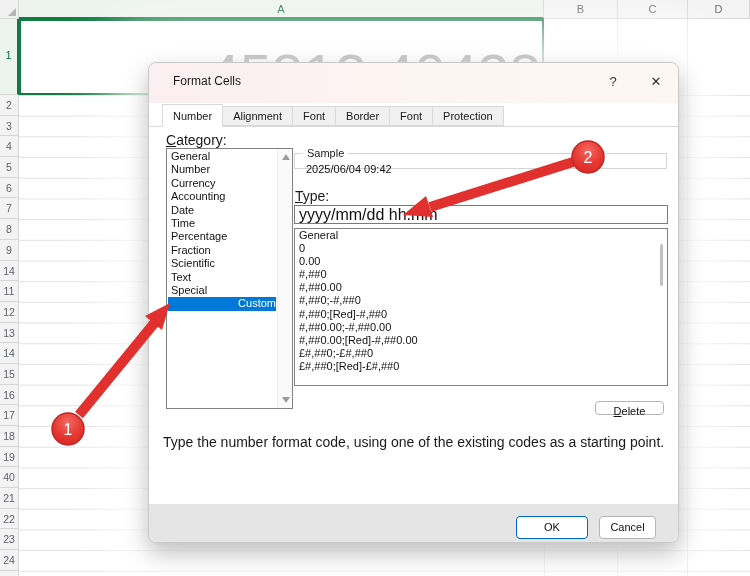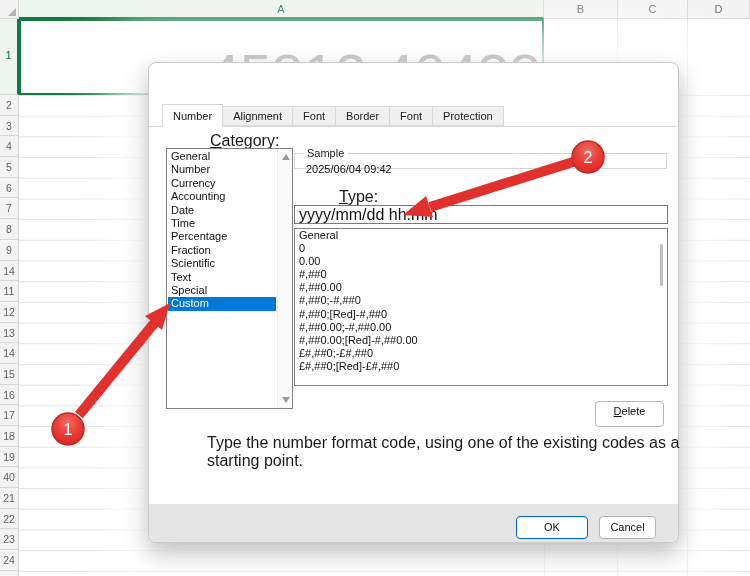--- a/index.html
+++ b/index.html
@@ -52,28 +52,28 @@
   #btn-help { left:451px; } #btn-close { left:494px; }
 
   #tabstrip { position:absolute; left:0; right:0; top:41px; height:23px;
     padding-left:13px; display:flex; align-items:flex-end;
     border-bottom:1px solid #d9d9d9; }
   .tab { height:20px; line-height:19px; padding:0 10px; font-size:11px; color:#1a1a1a;
     background:#f0f0f0; border:1px solid #d9d9d9; margin-right:-1px; }
   .tab.selected { background:#fff; height:23px; line-height:22px; margin-bottom:-1px;
     border-bottom:1px solid #fff; z-index:2; }
 
-  .lbl { position:absolute; font-size:16px; color:#1a1a1a;margin-left:44px; }
+  .lbl { position:absolute; font-size:14px; color:#1a1a1a; }
   .accel::first-letter { text-decoration:underline; }
   #cat-label { left:17px; top:69px; }
   #cat-list { position:absolute; left:17px; top:85px; width:127px; height:261px;
     background:#fff; border:1px solid #818181; }
   #cat-items { position:absolute; left:1px; top:1px; right:16px; bottom:1px; overflow:hidden; }
   .cat-item { height:13.4px; line-height:13.4px; font-size:11px; padding-left:3px; color:#111; }
-  .cat-item.selected { background:#0078d7; color:#fff; }
+  .cat-item.selected { background:#0078d7; color:#fff;text-align:right; }
   #cat-scroll { position:absolute; right:0; top:0; width:15px; height:100%;
     background:#fafafa; border-left:1px solid #ececec; }
   .scroll-arr { position:absolute; left:4px; width:0; height:0; }
   .scroll-arr.up { top:5px; border-left:4px solid transparent; border-right:4px solid transparent;
     border-bottom:6px solid #9a9a9a; }
   .scroll-arr.down { bottom:5px; border-left:4px solid transparent; border-right:4px solid transparent;
     border-top:6px solid #9a9a9a; }
 
   #sample-box { position:absolute; left:145px; top:90px; width:373px; height:16px;
     border:1px solid #d5d5d5; }
@@ -87,21 +87,21 @@
     padding-left:4px; color:#111; }
   #type-list { position:absolute; left:145px; top:165px; width:374px; height:158px;
     background:#fff; border:1px solid #818181; overflow:hidden; }
   .type-item { height:13.1px; line-height:13.1px; font-size:11px; padding-left:4px; color:#111;
     white-space:nowrap; }
   #type-thumb { position:absolute; right:4px; top:15px; width:3px; height:42px;
     background:#c1c1c1; border-radius:2px; }
 
   .btn { position:absolute; background:#fff; border:1px solid #b5b5b5; border-radius:4px;
     font-size:11px; color:#111; text-align:center; cursor:default; }
-  #btn-delete { left:446px; top:338px; width:69px; height:26px; line-height:19px; }
+  #btn-delete { left:446px; top:338px; width:69px; height:14px; line-height:19px; }
   #help-text { left:14px; top:371px; width:505px; }
   #footer { position:absolute; left:0; right:0; bottom:0; height:38px; background:#e5e5e5;
     border-top:1px solid #e3e3e3; border-radius:0 0 8px 8px; }
   #btn-ok { left:367px; top:11px; width:72px; height:23px; line-height:21px;
     border:1px solid #0067c0; }
   #btn-cancel { left:450px; top:11px; width:57px; height:23px; line-height:21px; }
 
   
   #annot { position:absolute; inset:0; pointer-events:none; z-index:50; }
 </style>
@@ -152,20 +152,25 @@
         <div class="rowhdr">24</div>
         <div class="rowhdr">25</div>
       </div>
 
     <div id="cellA1">
       <div id="bignum">45812.40438</div>
     </div>
   </div>
 
   <div id="dialog">
+    <div id="titlebar">
+      <div id="dlg-title">Format Cells</div>
+      <div class="cap-btn" id="btn-help">?</div>
+      <div class="cap-btn" id="btn-close">✕</div>
+    </div>
 
     <div id="tabstrip">
 
     <div class="tab selected">Number</div>
         <div class="tab">Alignment</div>
         <div class="tab">Font</div>
         <div class="tab">Border</div>
         <div class="tab">Font</div>
         <div class="tab">Protection</div>
       </div>

